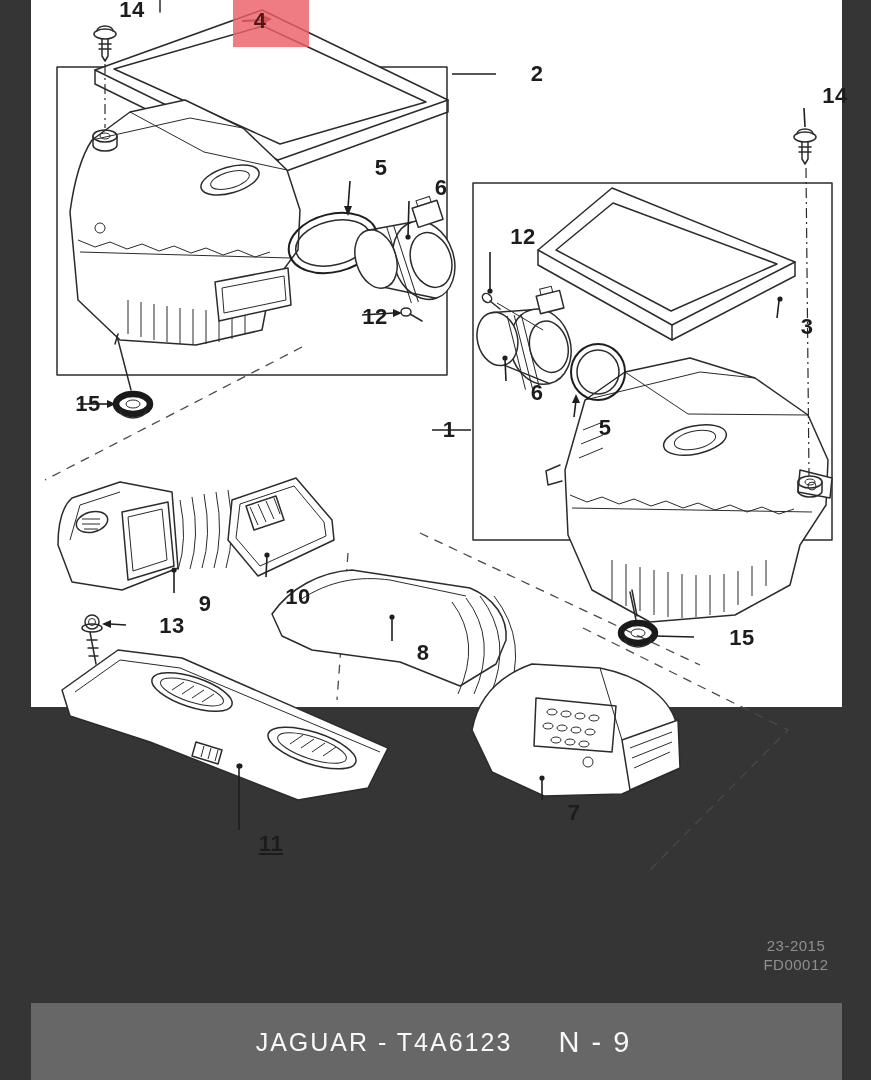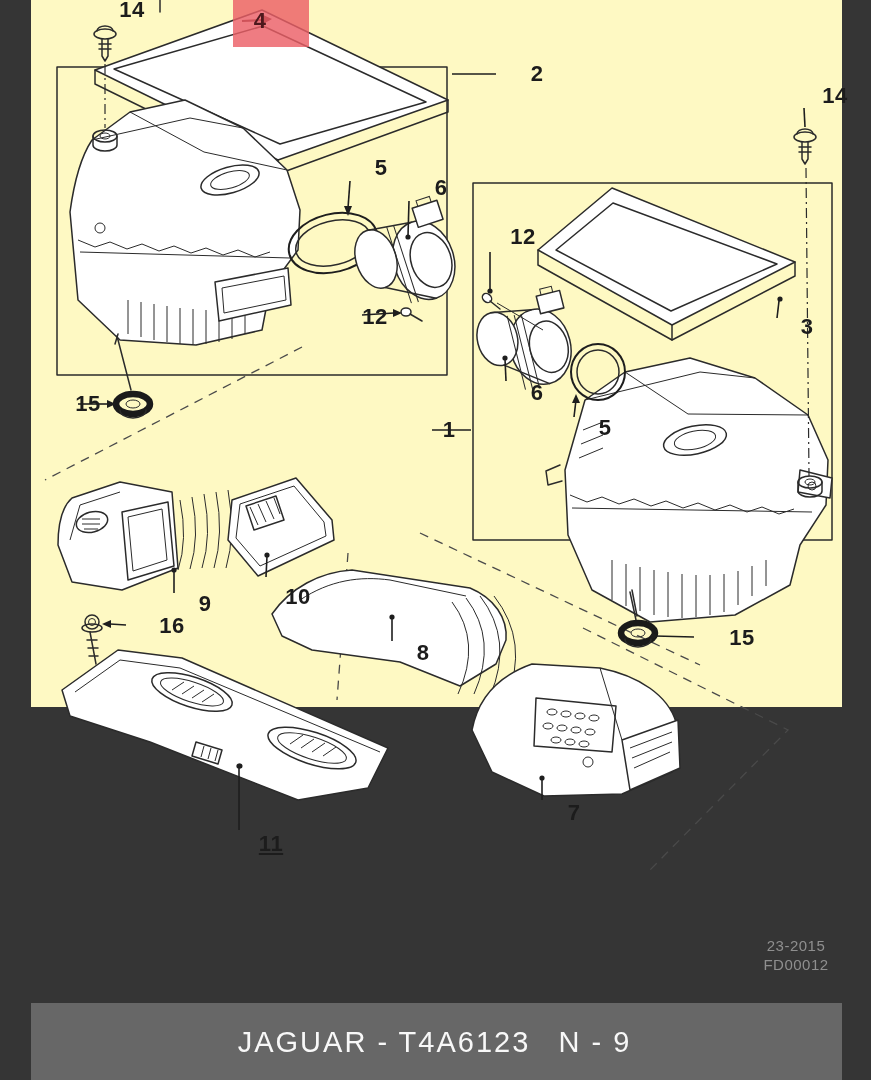--- a/index.html
+++ b/index.html
@@ -5,21 +5,21 @@
   html,body{margin:0;padding:0;}
   body{
     width:871px;height:1080px;
     background:#353535;
     font-family:"Liberation Sans",sans-serif;
     position:relative;overflow:hidden;
   }
   .stage{position:absolute;inset:0;}
   .page{
     position:absolute;left:31px;top:0;width:811px;height:707px;
-    background:#fef9c3;
+    background:#ffffff;
   }
   .art{position:absolute;left:0;top:0;}
   .callout{
     position:absolute;transform:translate(-50%,-50%);
     font-weight:bold;font-size:22px;color:#1c1c1c;
     letter-spacing:0.5px;line-height:1;cursor:pointer;
     user-select:none;
   }
   .callout--red{color:#4d181c;}
   .highlight-box{
@@ -30,21 +30,21 @@
     position:absolute;left:765px;top:936px;transform:translateX(-50%);
     text-align:center;font-size:15px;line-height:19px;color:#8f8f8f;
     letter-spacing:0.5px;
   }
   .caption-bar{
     position:absolute;left:31px;top:1003px;width:811px;height:77px;
     background:#676767;
   }
   .caption-bar .brand{
     position:absolute;left:353px;top:50%;transform:translate(-50%,-50%);
-    color:#f8f8f8;font-size:29px;letter-spacing:2px;white-space:nowrap;
+    color:#f8f8f8;font-size:25px;letter-spacing:2px;white-space:nowrap;
   }
   .caption-bar .pageref{
     position:absolute;left:564px;top:50%;transform:translate(-50%,-50%);
     color:#f8f8f8;font-size:29px;letter-spacing:2px;white-space:nowrap;
   }
   svg .ln{stroke:#2b2b2b;stroke-width:1.5;fill:none;stroke-linejoin:round;stroke-linecap:round;}
   svg .lnf{stroke:#2b2b2b;stroke-width:1.5;fill:#ffffff;stroke-linejoin:round;}
   svg .thin{stroke:#2b2b2b;stroke-width:1;fill:none;}
   svg .thick{stroke:#1e1e1e;stroke-width:2;fill:none;}
   svg .leader{stroke:#1e1e1e;stroke-width:1.6;fill:none;}
@@ -315,21 +315,21 @@
     <div class="callout" style="left:57px;top:404px;">15</div>
     <div class="callout" style="left:804px;top:96px;">14</div>
     <div class="callout" style="left:492px;top:237px;">12</div>
     <div class="callout" style="left:776px;top:327px;">3</div>
     <div class="callout" style="left:506px;top:393px;">6</div>
     <div class="callout" style="left:574px;top:428px;">5</div>
     <div class="callout" style="left:418px;top:430px;">1</div>
     <div class="callout" style="left:711px;top:638px;">15</div>
     <div class="callout" style="left:174px;top:604px;">9</div>
     <div class="callout" style="left:267px;top:589px;margin-top:8px;">10</div>
-    <div class="callout" style="left:141px;top:626px;">16</div>
+    <div class="callout" style="left:141px;top:626px;">13</div>
     <div class="callout" style="left:392px;top:653px;">8</div>
     <div class="callout" style="left:240px;top:844px;text-decoration:underline;">11</div>
     <div class="callout" style="left:543px;top:813px;">7</div>
 
     <div class="plate-codes">
       <div>23-2015</div>
       <div>FD00012</div>
     </div>
   </div>
 

